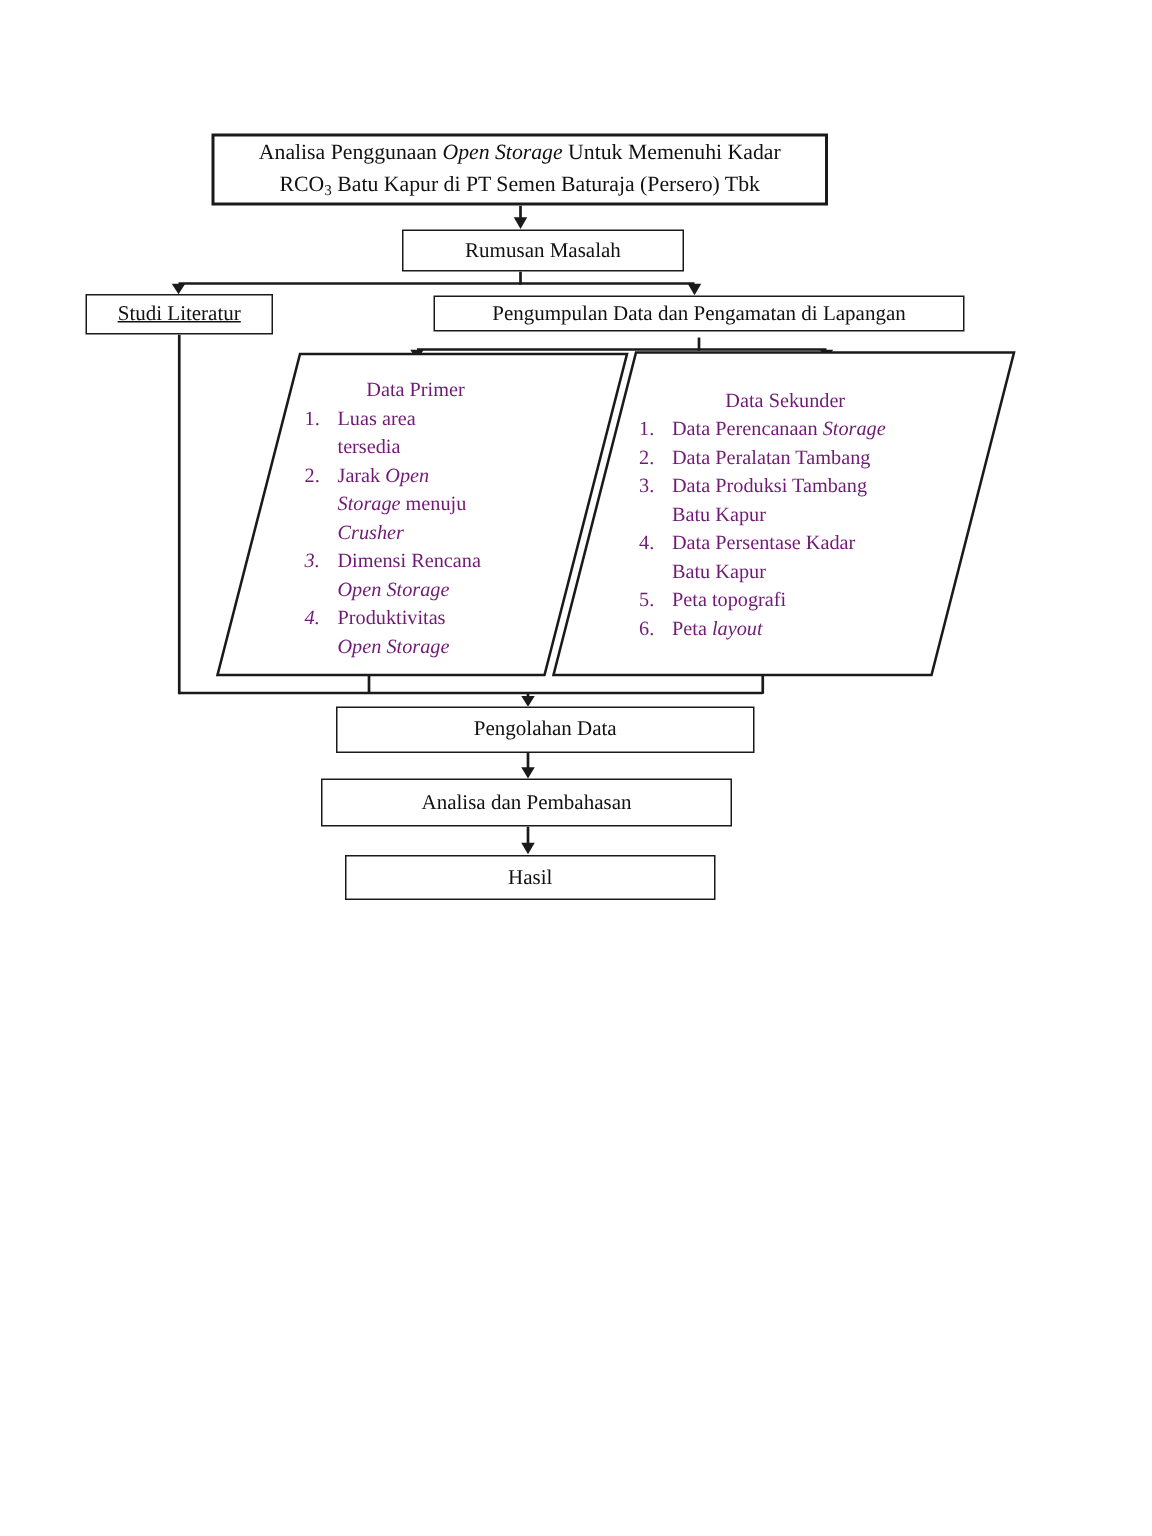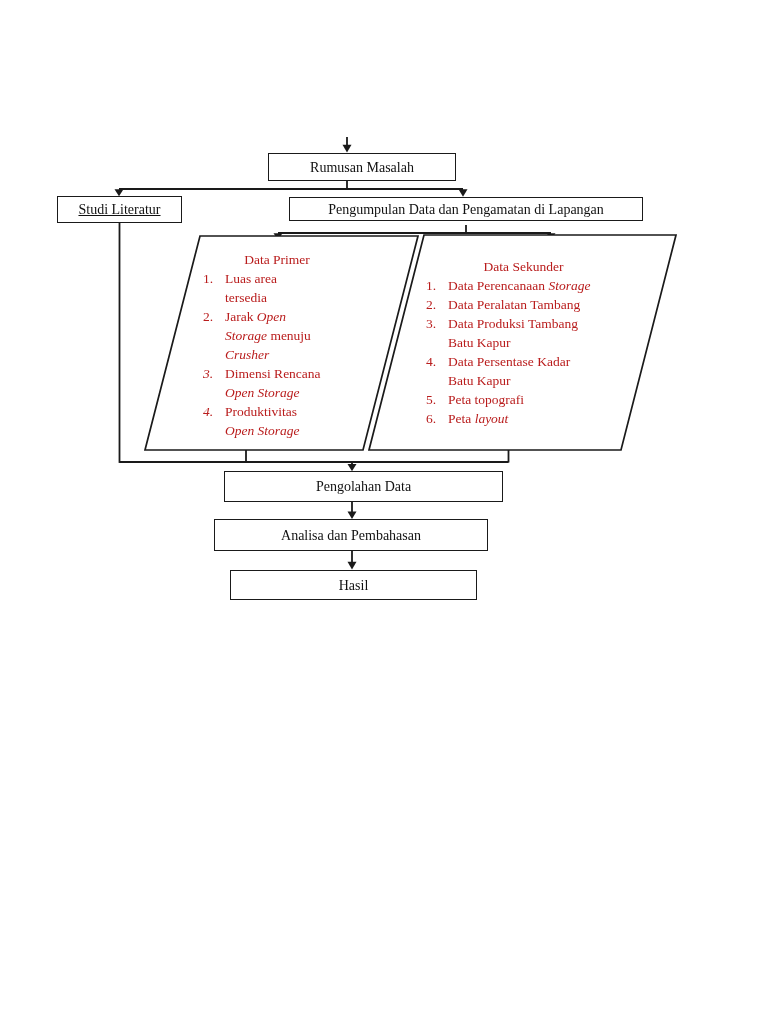--- a/index.html
+++ b/index.html
@@ -11,21 +11,21 @@
   .box{
     position:absolute;box-sizing:border-box;border:1.6px solid #1a1a1a;background:#fff;
     display:flex;flex-direction:column;align-items:center;justify-content:center;
     font-size:14px;line-height:21px;text-align:center;white-space:nowrap;
   }
   .box.title{border-width:2.2px;font-size:14.5px;}
   .bline{white-space:nowrap;}
   .bline i{font-style:italic;}
   .bline sub{font-size:10px;vertical-align:-3px;line-height:0;}
   .pcontent{
-    position:absolute;font-size:13.5px;line-height:19px;color:#b91c1c;
+    position:absolute;font-size:13.5px;line-height:19px;color:#701a75;
   }
   .ptitle{text-align:center;white-space:nowrap;}
   .fc-item{display:flex;align-items:flex-start;}
   .fc-item .num{flex:0 0 22px;white-space:nowrap;}
   .fc-item .num.inum{font-style:italic;}
   .fc-item .itx{white-space:nowrap;}
   .fc-item .itx div{white-space:nowrap;}
   i{font-style:italic;}
   svg line, svg polyline, svg polygon.outline{stroke:#1a1a1a;}
 </style>
@@ -59,20 +59,24 @@
     <line x1="352" y1="462" x2="352" y2="465" stroke-width="1.8"></line>
     <polygon points="347.5,464 356.5,464 352,471.2" fill="#1a1a1a"></polygon>
 
     <line x1="352" y1="502" x2="352" y2="512.5" stroke-width="1.8"></line>
     <polygon points="347.5,511.5 356.5,511.5 352,519" fill="#1a1a1a"></polygon>
 
     <line x1="352" y1="551" x2="352" y2="562.5" stroke-width="1.8"></line>
     <polygon points="347.5,561.8 356.5,561.8 352,569.5" fill="#1a1a1a"></polygon>
   </svg>
 
+  <div class="box title" style="left:141px;top:89px;width:411px;height:48px;">
+    <div class="bline"><span>Analisa Penggunaan </span><i>Open Storage</i><span> Untuk Memenuhi Kadar</span></div>
+    <div class="bline"><span>RCO</span><sub>3</sub><span> Batu Kapur di PT Semen Baturaja (Persero) Tbk</span></div>
+  </div>
 
   <div class="box" style="left:268px;top:153px;width:188px;height:28px;">Rumusan Masalah</div>
 
   <div class="box" style="left:57px;top:196px;width:125px;height:27px;text-decoration:underline;">Studi Literatur</div>
 
   <div class="box" style="left:289px;top:197px;width:354px;height:24px;">Pengumpulan Data dan Pengamatan di Lapangan</div>
 
   <div class="pcontent" style="left:203px;top:250px;width:162px;">
     <div class="ptitle" style="margin-right:14px;">Data Primer</div>
     <div class="fc-item">

